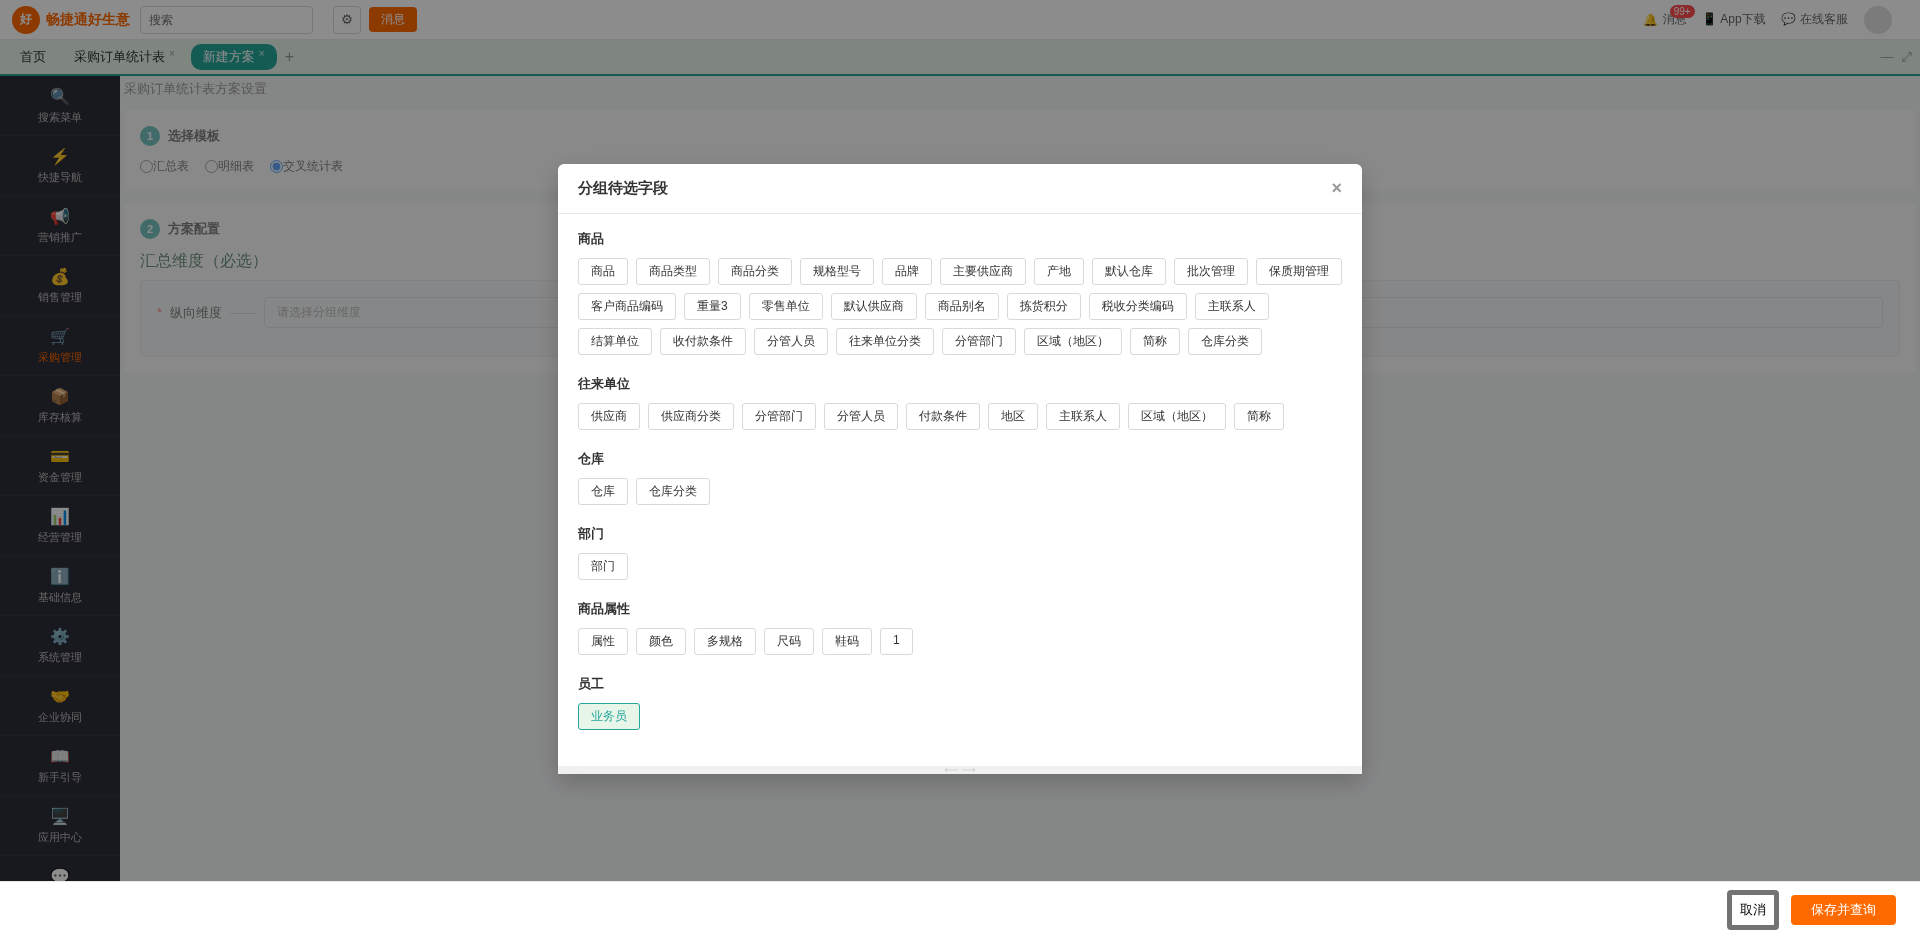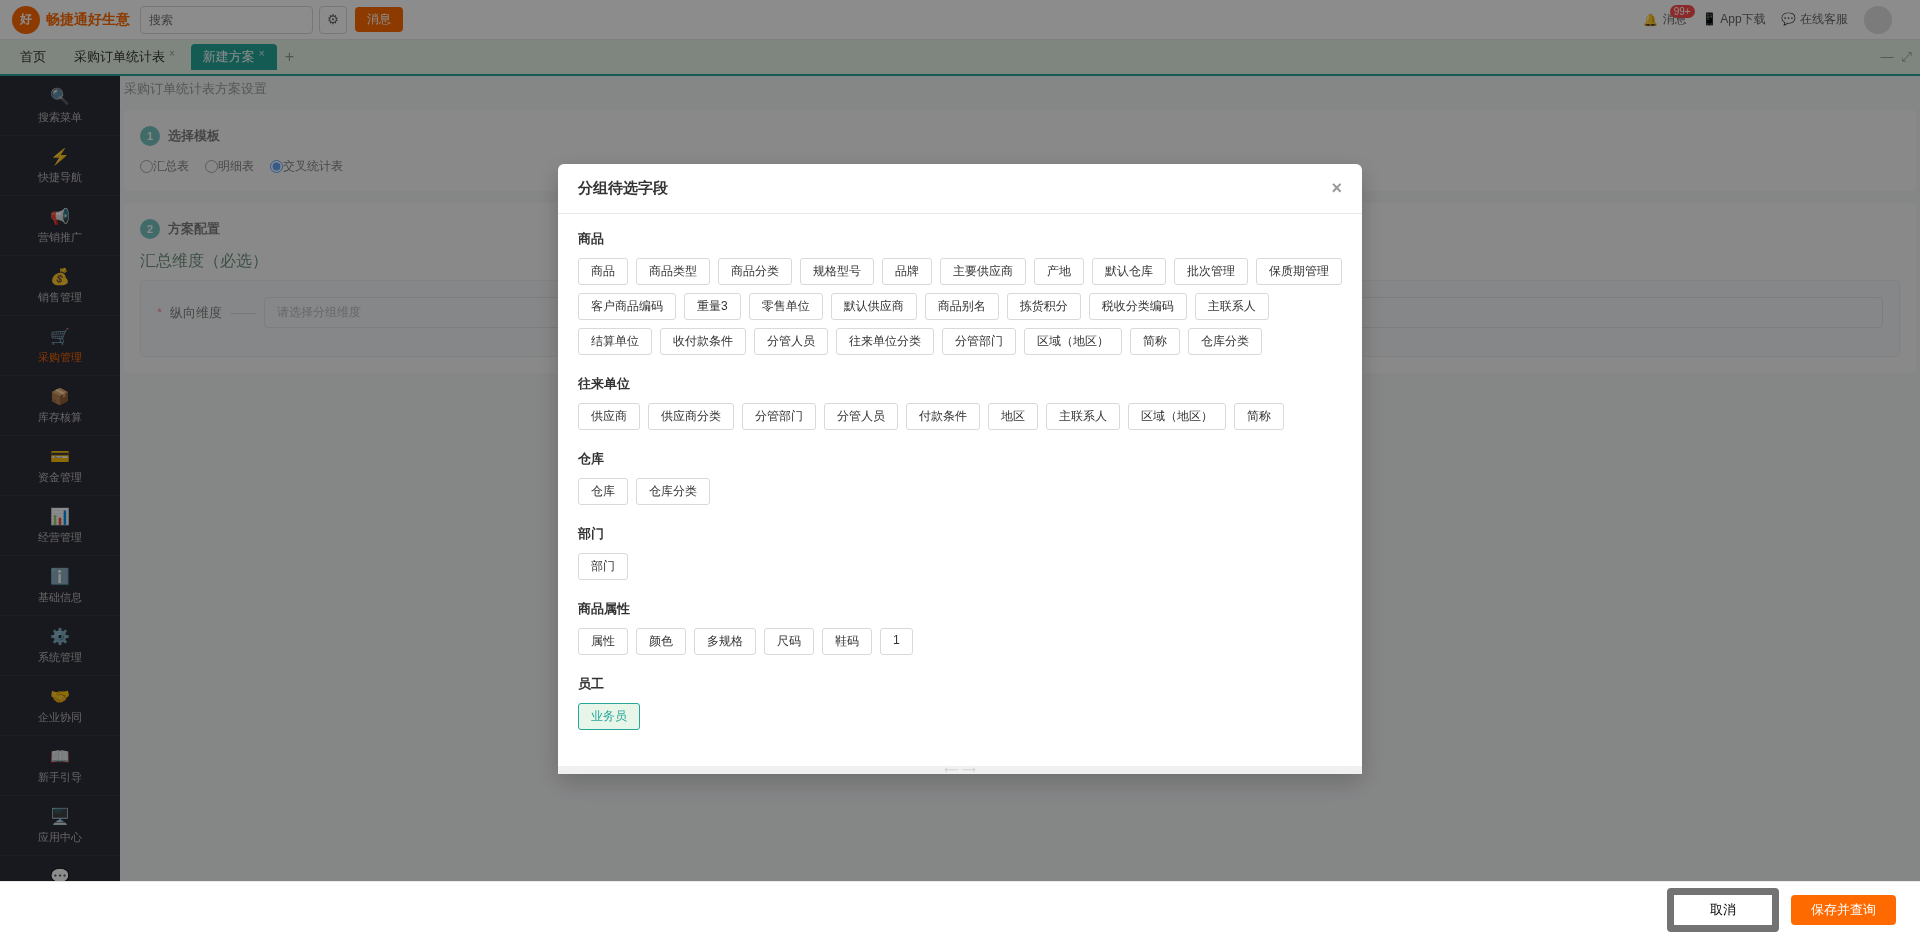--- a/index.html
+++ b/index.html
@@ -30,21 +30,21 @@
     .logo-icon {
       width: 28px; height: 28px;
       background: #ff6a00;
       border-radius: 50%;
       display: flex; align-items: center; justify-content: center;
       color: white; font-size: 12px;
     }
     .search-area {
       flex: 0 0 180px;
       display: flex;
-      gap: 6px;
+      gap: 20px;
     }
     .search-input {
       flex: 1;
       height: 28px;
       border: 1px solid #d9d9d9;
       border-radius: 4px;
       padding: 0 8px;
       font-size: 12px;
       color: #999;
     }
@@ -114,20 +114,21 @@
       padding: 4px 12px;
       border-radius: 4px 4px 0 0;
       cursor: pointer;
       font-size: 13px;
       background: transparent;
       color: #333;
     }
     .tab.active {
       background: #26a69a;
       color: white;
+      border-radius: 10px;
     }
     .tab-close {
       font-size: 10px;
       color: #999;
       cursor: pointer;
     }
     .tab.active .tab-close { color: rgba(255,255,255,0.8); }
     .tab-add { color: #999; font-size: 16px; cursor: pointer; margin-left: 4px; }
 
     
@@ -288,22 +289,22 @@
       background: white;
       border-top: 1px solid #e8e8e8;
       display: flex;
       align-items: center;
       justify-content: flex-end;
       padding: 0 24px;
       gap: 12px;
       z-index: 300;
     }
     .cancel-btn {
-      padding: 6px 36px;
-      border: 7px solid #737373;
+      padding: 6px 8px;
+      border: 5px solid #737373;
       border-radius: 4px;
       background: white;
       cursor: pointer;
       font-size: 13px;
     }
     .confirm-btn {
       padding: 6px 20px;
       border: none;
       border-radius: 4px;
       background: #ff6a00;

